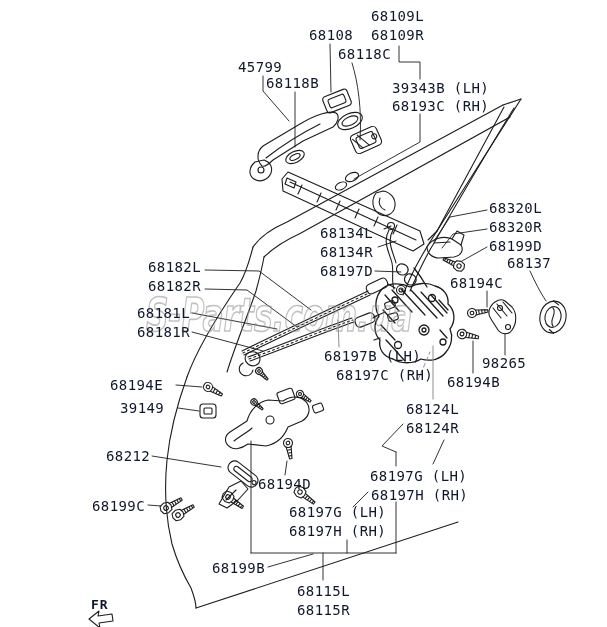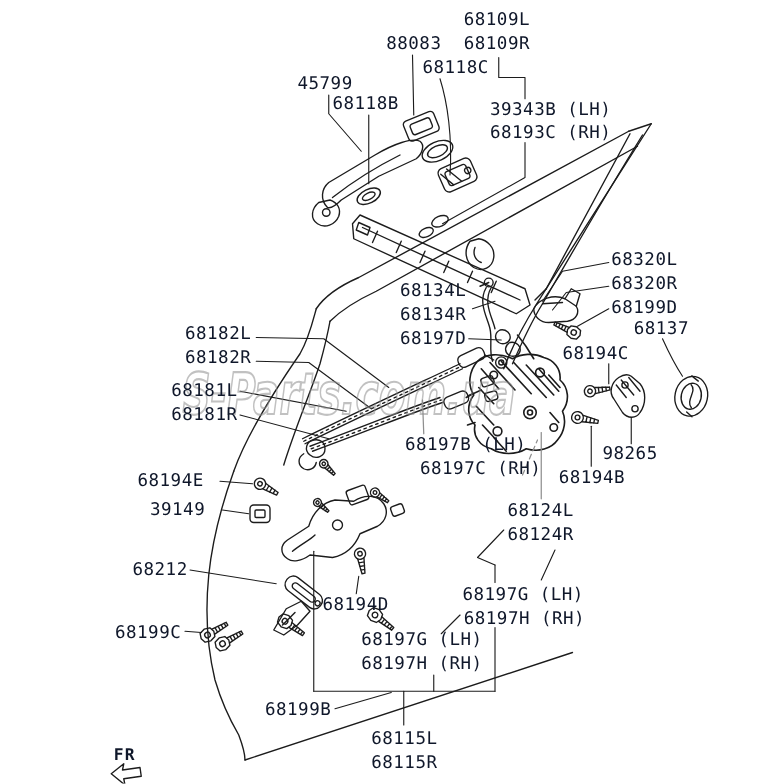--- a/index.html
+++ b/index.html
@@ -247,21 +247,21 @@
   </g>
 
   <g>
     <path d="M89,619 L99,611 L98,616 L112,614 L113,621 L99,623 L100,628 Z"></path>
   </g>
 </svg>
 
 <div class="watermark">S-Parts.com.ua</div>
 
 <div class="lbl" style="left:371px;top:9px">68109L</div>
-<div class="lbl" style="left:309px;top:28px">88083</div>
+<div class="lbl" style="left:309px;top:28px">68108</div>
 <div class="lbl" style="left:371px;top:28px">68109R</div>
 <div class="lbl" style="left:338px;top:47px">68118C</div>
 <div class="lbl" style="left:238px;top:60px">45799</div>
 <div class="lbl" style="left:266px;top:76px">68118B</div>
 <div class="lbl" style="left:392px;top:81px">39343B (LH)</div>
 <div class="lbl" style="left:392px;top:99px">68193C (RH)</div>
 <div class="lbl" style="left:489px;top:201px">68320L</div>
 <div class="lbl" style="left:489px;top:220px">68320R</div>
 <div class="lbl" style="left:489px;top:239px">68199D</div>
 <div class="lbl" style="left:507px;top:256px">68137</div>

